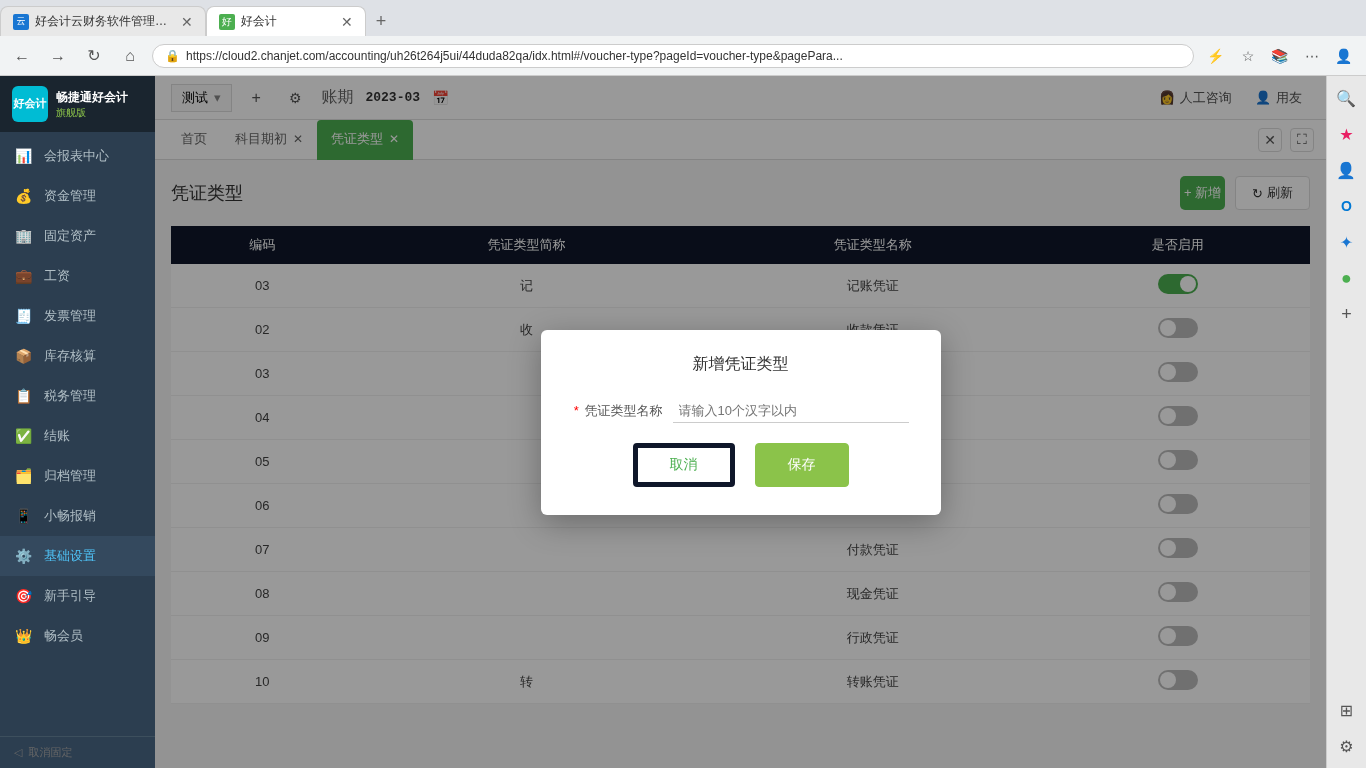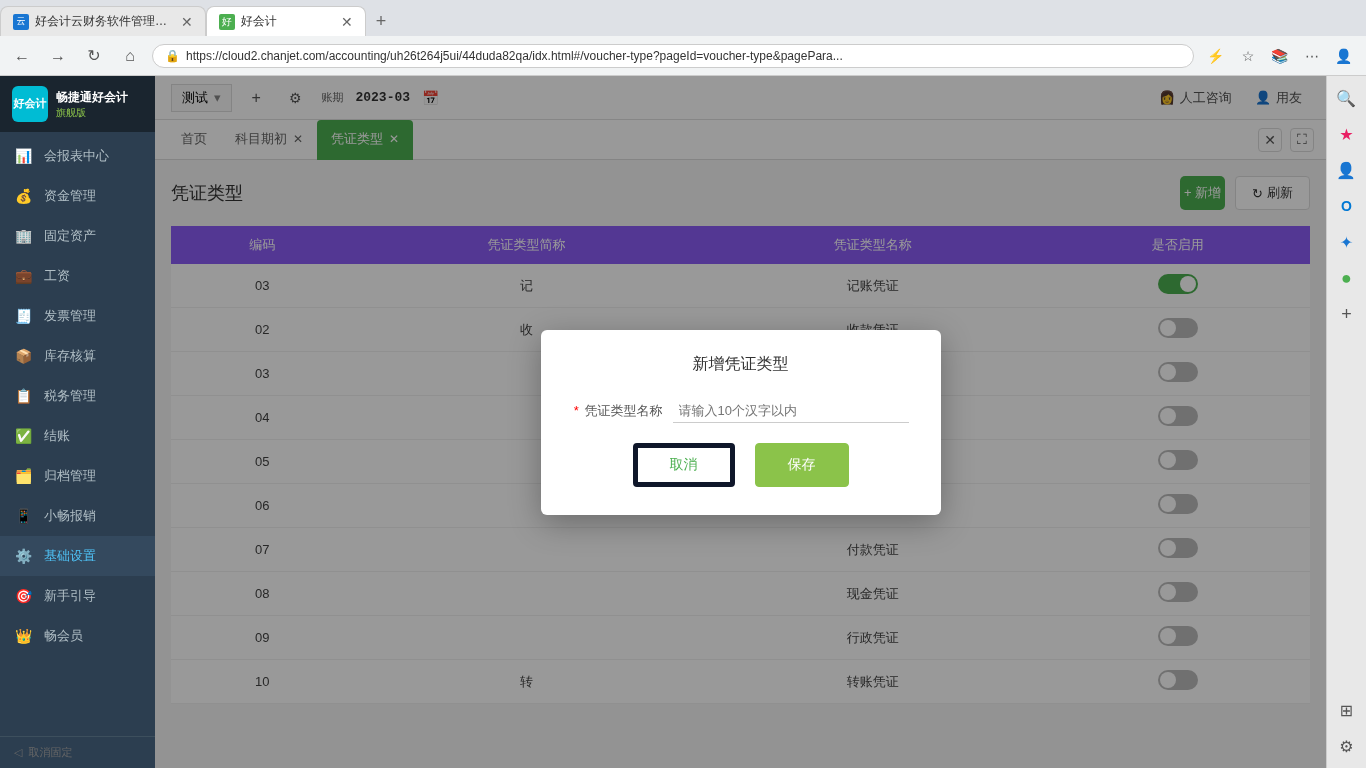--- a/index.html
+++ b/index.html
@@ -35,21 +35,21 @@
     .sidebar-bottom { padding: 8px 14px; font-size: 11px; color: #666; border-top: 1px solid #3d4f5d; display: flex; align-items: center; gap: 6px; cursor: pointer; }
 
     
     .main-content { flex: 1; display: flex; flex-direction: column; background: #f5f5f5; overflow: hidden; position: relative; }
 
     
     .app-header { background: #fff; border-bottom: 1px solid #e0e0e0; padding: 0 16px; height: 44px; display: flex; align-items: center; gap: 12px; flex-shrink: 0; }
     .workspace-selector { display: flex; align-items: center; gap: 6px; padding: 4px 10px; border: 1px solid #ddd; border-radius: 0; cursor: pointer; background: #f9f9f9; }
     .header-actions { display: flex; align-items: center; gap: 8px; margin-left: auto; }
     .header-btn { display: flex; align-items: center; gap: 4px; padding: 4px 8px; cursor: pointer; color: #555; font-size: 13px; }
-    .period-label { font-size: 11px; color: #666; }
+    .period-label { font-size: 16px; color: #666; }
     .period-value { font-size: 13px; color: #333; font-weight: bold; font-family: Liberation Mono, monospace; }
 
     
     .app-tab-bar { background: #fff; border-bottom: 1px solid #ddd; display: flex; align-items: center; padding: 0 12px; height: 40px; flex-shrink: 0; }
     .app-tab { padding: 0 14px; height: 40px; display: flex; align-items: center; gap: 6px; cursor: pointer; color: #666; font-size: 13px; border-bottom: 2px solid transparent; }
     .app-tab.active { color: #fff; background: #4caf50; border-bottom: 2px solid #4caf50; border-radius: 4px 4px 0 0; }
     .app-tab .tab-x { font-size: 12px; color: inherit; cursor: pointer; }
     .tab-spacer { flex: 1; }
     .window-controls { display: flex; gap: 8px; }
     .win-btn { width: 24px; height: 24px; border-radius: 4px; border: 1px solid #ddd; display: flex; align-items: center; justify-content: center; cursor: pointer; font-size: 14px; color: #555; }
@@ -57,21 +57,21 @@
     
     .page-content { flex: 1; padding: 16px; overflow-y: auto; }
     .page-title-row { display: flex; align-items: center; justify-content: space-between; margin-bottom: 16px; }
     .page-title { font-size: 18px; color: #333; font-weight: normal; }
     .page-actions { display: flex; gap: 10px; }
     .btn-primary { background: #4caf50; color: white; border: none; padding: 7px 4px; border-radius: 5px; cursor: pointer; font-size: 13px; display: flex; align-items: center; gap: 4px; }
     .btn-default { background: #fff; color: #333; border: 1px solid #ddd; padding: 7px 16px; border-radius: 4px; cursor: pointer; font-size: 13px; display: flex; align-items: center; gap: 4px; }
 
     
     .data-table { width: 100%; border-collapse: collapse; background: #fff; }
-    .data-table thead tr { background: #8b5cf6; color: #fff; }
+    .data-table thead tr { background: #0f172a; color: #fff; }
     .data-table th { padding: 10px 16px; text-align: center; font-weight: normal; font-size: 13px; }
     .data-table tbody tr { border-bottom: 1px solid #f0f0f0; }
     .data-table td { padding: 10px 16px; text-align: center; color: #444; font-size: 13px; }
 
     
     .toggle { display: inline-block; width: 40px; height: 20px; border-radius: 10px; position: relative; cursor: pointer; }
     .toggle.on { background: #4caf50; }
     .toggle.off { background: #bbb; }
     .toggle::after { content: ''; position: absolute; width: 16px; height: 16px; border-radius: 50%; background: white; top: 2px; transition: left 0.2s; }
     .toggle.on::after { left: 22px; }

